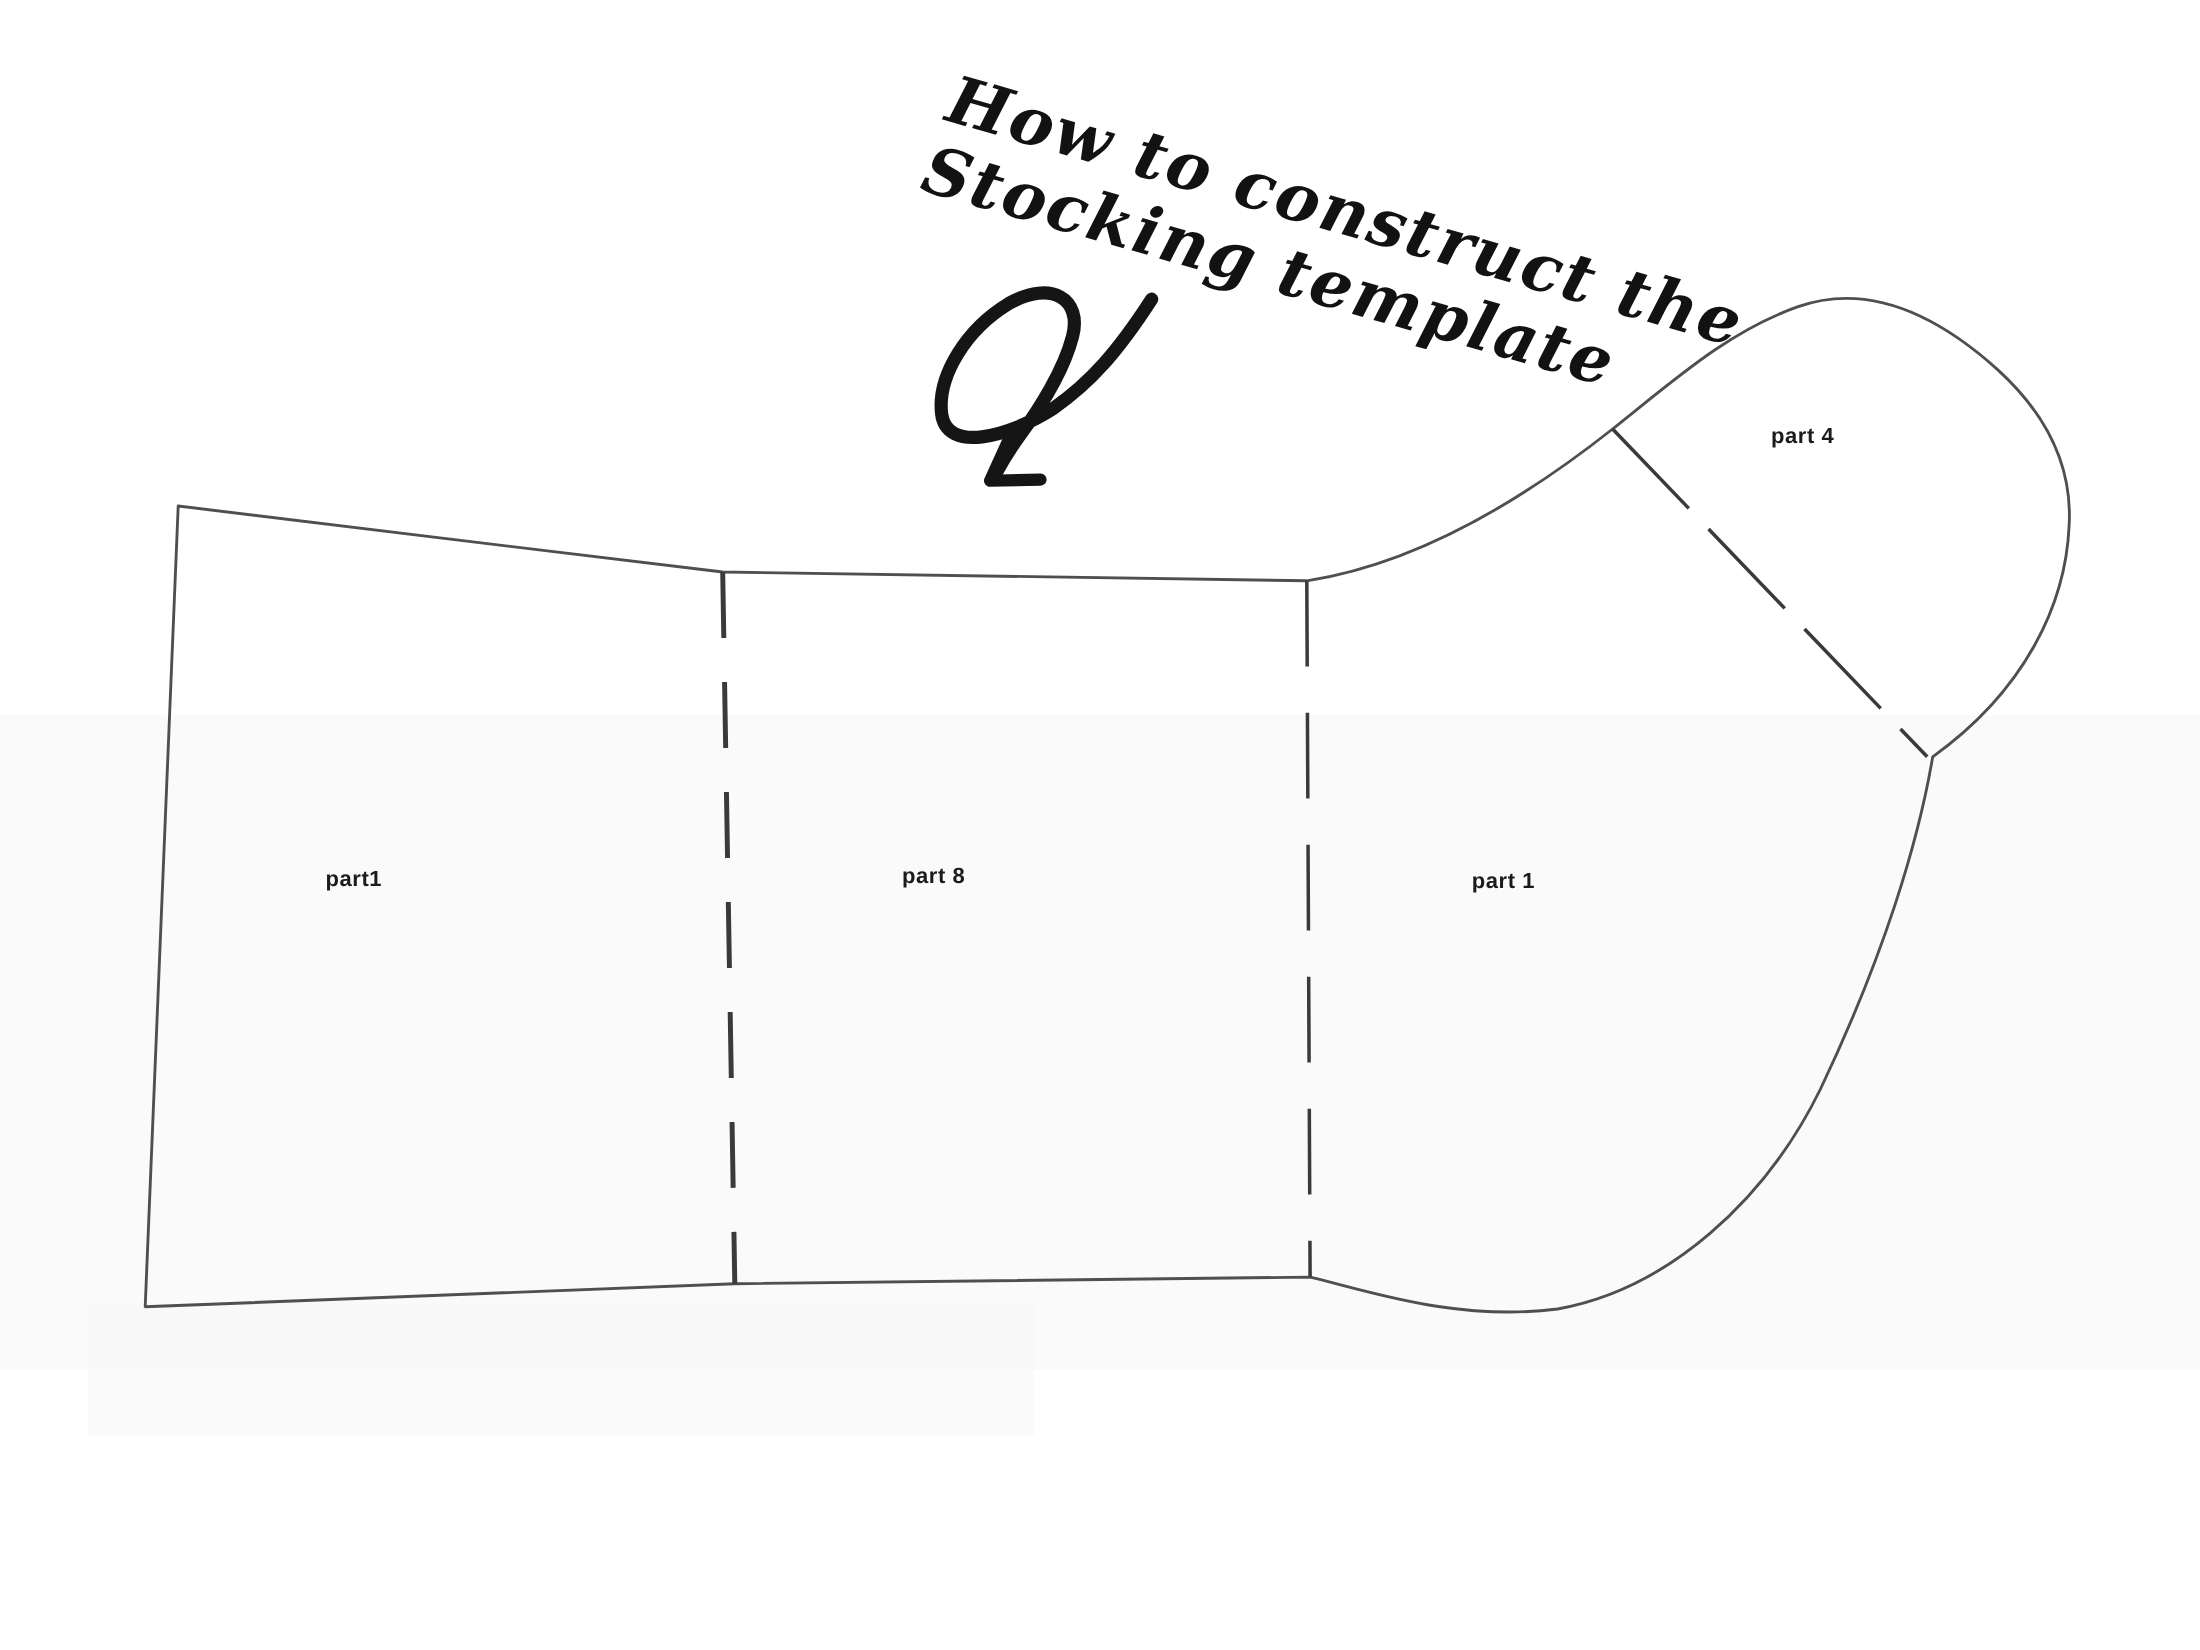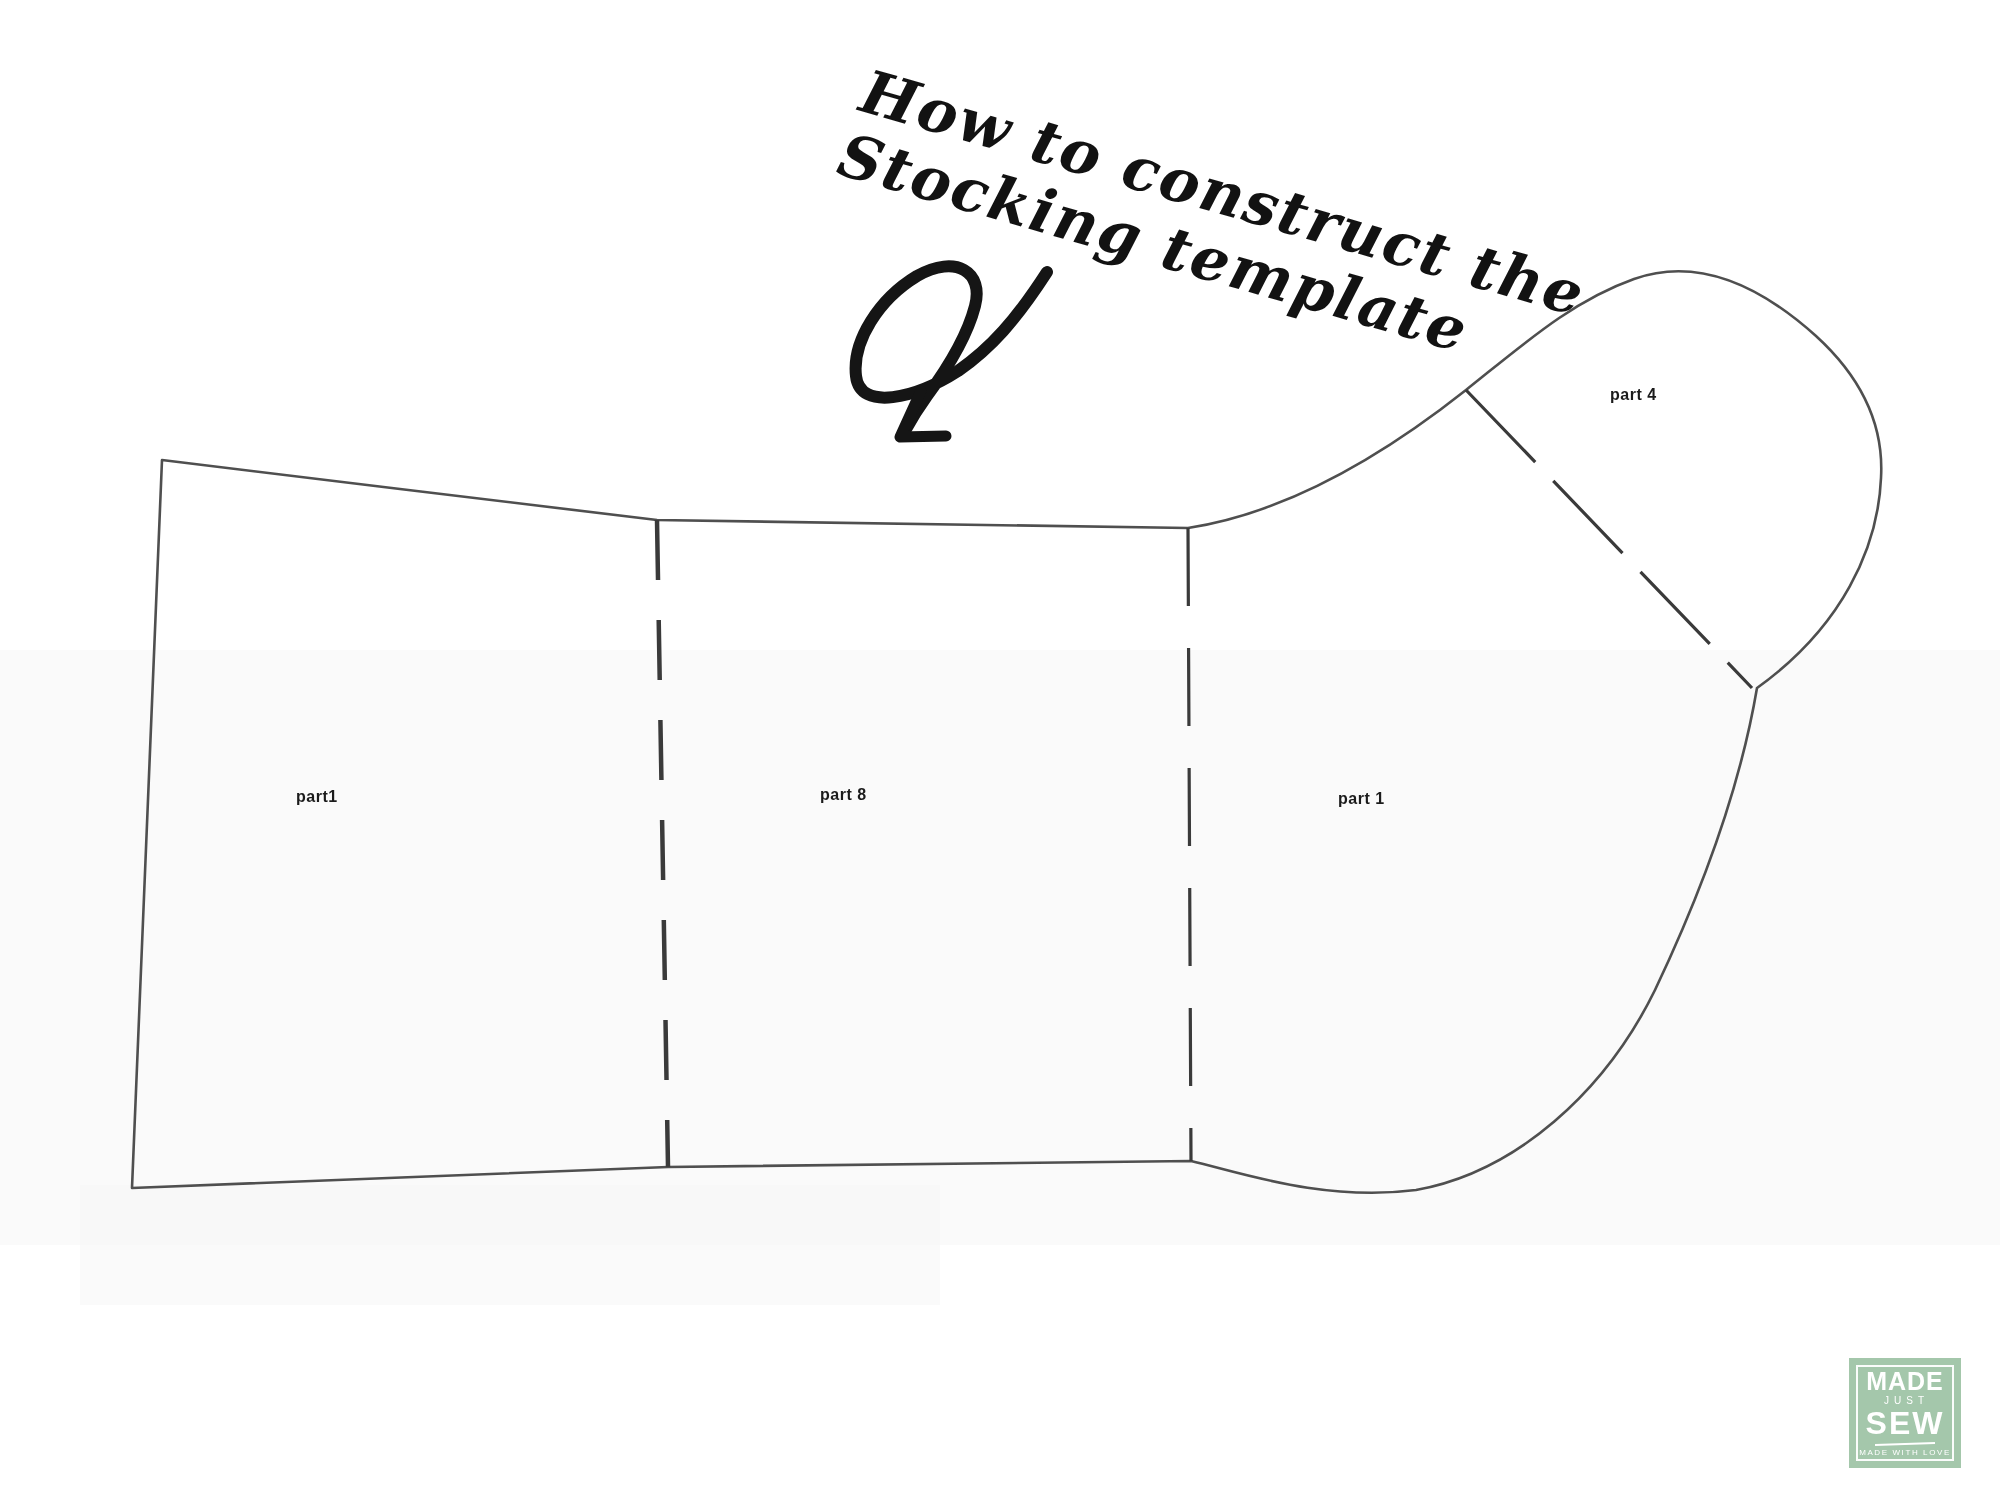--- a/index.html
+++ b/index.html
@@ -19,21 +19,21 @@
     font-family:"DejaVu Serif",serif;font-style:italic;font-weight:700;
     font-size:60px;line-height:1.12;letter-spacing:2px;color:#121212;
     white-space:nowrap;
   }
   .title-block .l2{display:block;margin-left:-4px;}
 
   svg.diagram{position:absolute;left:0;top:0;}
 
   
   .part-label{
-    position:absolute;font-weight:700;font-size:16px;color:#1b1b1b;
+    position:absolute;font-weight:700;font-size:20px;color:#1b1b1b;
     letter-spacing:.5px;filter:blur(.45px);white-space:nowrap;
   }
   .lbl-1{left:296px;top:788px;}
   .lbl-2{left:820px;top:786px;}
   .lbl-3{left:1338px;top:790px;}
   .lbl-4{left:1610px;top:386px;}
 
   
   .logo{
     position:absolute;left:1849px;top:1358px;width:112px;height:110px;
@@ -89,26 +89,14 @@
   <div class="title-block">
     <span class="l1">How to construct the</span>
     <span class="l2">Stocking template</span>
   </div>
 
   <span class="part-label lbl-1">part1</span>
   <span class="part-label lbl-2">part 8</span>
   <span class="part-label lbl-3">part 1</span>
   <span class="part-label lbl-4">part 4</span>
 
-  <div class="logo">
-    <div class="inner-border"></div>
-    <div class="stack">
-      <span class="w1">MADE</span>
-      <span class="w2">JUST</span>
-      <span class="w3">SEW</span>
-      <span class="needle">
-          <span class="bar"></span>
-        </span>
-      <span class="tagline">MADE WITH LOVE</span>
-    </div>
-  </div>
 
 </div>
 
 </body></html>

